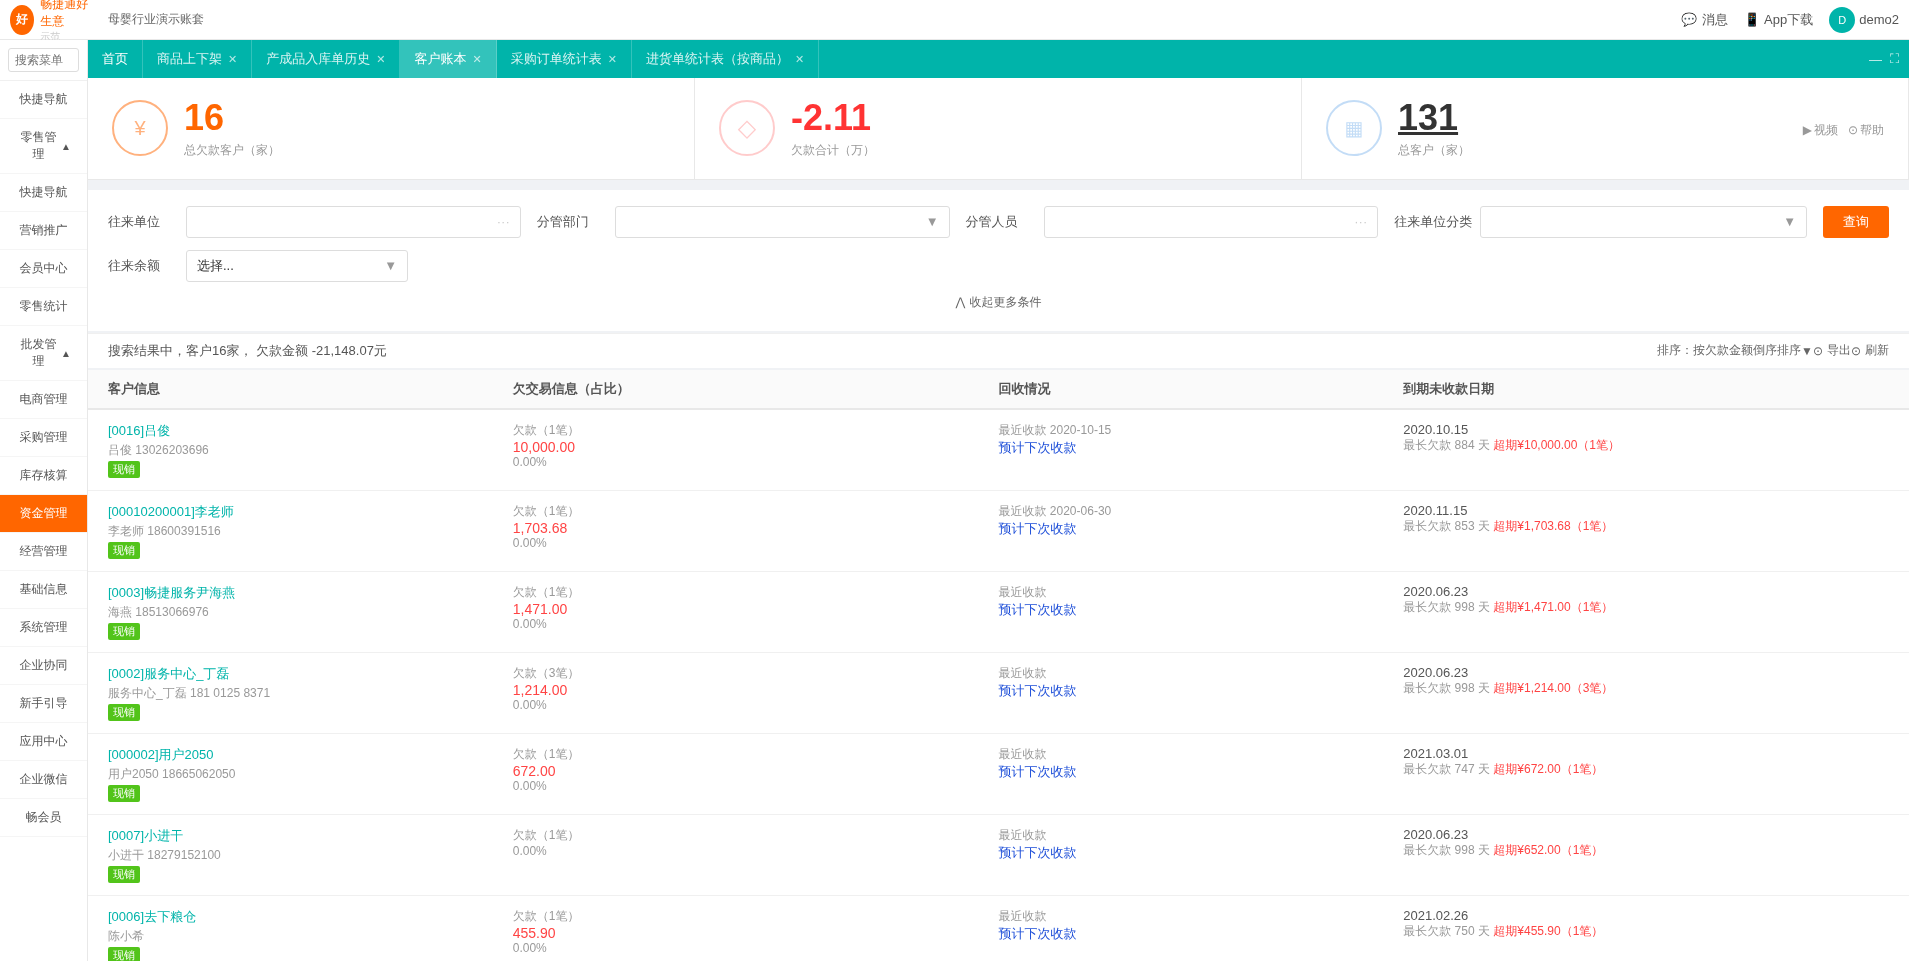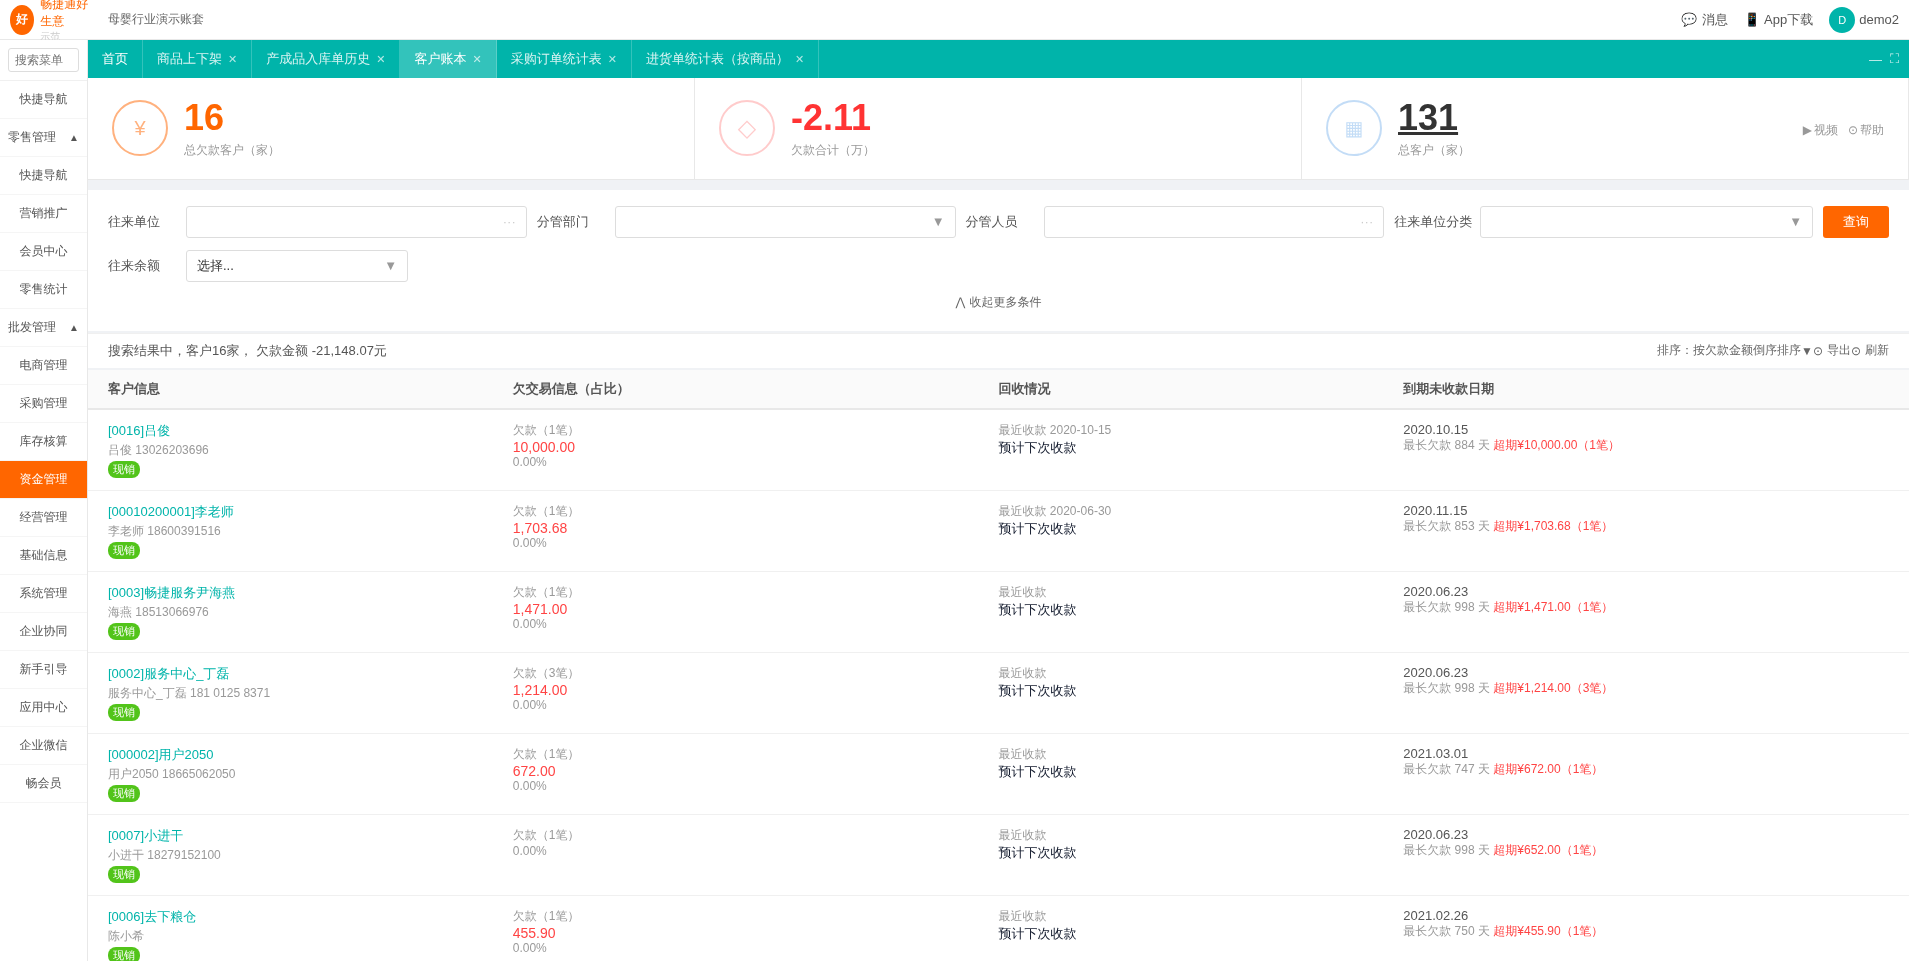--- a/index.html
+++ b/index.html
@@ -19,21 +19,21 @@
     .logo-icon { width: 30px; height: 30px; background: #ff6600; border-radius: 50%; display: flex; align-items: center; justify-content: center; color: white; font-size: 12px; font-weight: bold; }
     .logo-text { font-size: 12px; color: #ff6600; }
     .top-bar-company { font-size: 12px; color: #666; flex: 1; padding-left: 10px; }
     .top-bar-actions { display: flex; align-items: center; gap: 16px; margin-left: auto; }
     .top-bar-action { display: flex; align-items: center; gap: 4px; font-size: 13px; color: #555; cursor: pointer; }
     .avatar { width: 26px; height: 26px; background: #00b4aa; border-radius: 50%; display: flex; align-items: center; justify-content: center; color: white; font-size: 11px; }
 
     
     .sidebar-search { padding: 8px; border-bottom: 1px solid #f0f0f0; }
     .sidebar-search-input { width: 100%; padding: 4px 6px; font-size: 12px; border: 1px solid #ddd; border-radius: 3px; }
-    .sidebar-nav-item { padding: 10px 8px; font-size: 12px; color: #555; cursor: pointer; text-align: center; border-bottom: 1px solid #f5f5f5; }
+    .sidebar-nav-item { padding: 10px 16px; font-size: 12px; color: #555; cursor: pointer; text-align: center; border-bottom: 1px solid #f5f5f5; }
     .sidebar-nav-item.active { background: #ff6600; color: white; }
 
     
     .tab-item { display: flex; align-items: center; gap: 4px; padding: 0 14px; height: 50px; color: rgba(255,255,255,0.85); cursor: pointer; font-size: 13px; border-right: 1px solid rgba(255,255,255,0.2); white-space: nowrap; }
     .tab-item.active { background: rgba(255,255,255,0.2); color: white; }
     .tab-close { font-size: 11px; color: rgba(255,255,255,0.7); margin-left: 2px; }
     .tab-home { padding: 0 14px; color: white; font-size: 13px; cursor: pointer; }
     .tab-spacer { flex: 1; }
     .tab-actions { display: flex; align-items: center; gap: 8px; padding: 0 10px; color: rgba(255,255,255,0.8); }
 
@@ -48,21 +48,21 @@
     .stat-info { display: flex; flex-direction: column; }
     .stat-number { font-size: 36px; font-weight: bold; line-height: 1.1; }
     .stat-number.orange { color: #ff6600; }
     .stat-number.red { color: #ff3333; }
     .stat-number.dark { color: #333; font-weight: 800; text-decoration: underline; }
     .stat-label { font-size: 12px; color: #999; margin-top: 4px; }
     .stat-card-actions { margin-left: auto; display: flex; gap: 10px; align-items: flex-start; padding-top: 4px; font-size: 12px; color: #999; }
 
     
     .filter-section { background: white; padding: 16px 20px; margin-top: 10px; }
-    .filter-row { display: flex; gap: 10px; align-items: center; margin-bottom: 12px; }
+    .filter-row { display: flex; gap: 16px; align-items: center; margin-bottom: 12px; }
     .filter-item { display: flex; align-items: center; gap: 8px; flex: 1; }
     .filter-label { font-size: 13px; color: #555; white-space: nowrap; min-width: 70px; }
     .filter-input { flex: 1; padding: 6px 10px; border: 1px solid #ddd; border-radius: 3px; font-size: 13px; display: flex; align-items: center; justify-content: space-between; cursor: pointer; position: relative; min-height: 32px; }
     .filter-input-dots { color: #ccc; }
     .filter-select { flex: 1; padding: 6px 10px; border: 1px solid #ddd; border-radius: 3px; font-size: 13px; display: flex; align-items: center; justify-content: space-between; cursor: pointer; min-height: 32px; background: white; }
     .filter-select-arrow { color: #999; }
     .collapse-row { display: flex; justify-content: center; }
     .collapse-btn { display: flex; align-items: center; gap: 4px; font-size: 12px; color: #666; cursor: pointer; padding: 4px 10px; }
     .filter-second-row { display: flex; gap: 16px; align-items: center; }
 
@@ -76,29 +76,29 @@
     .table-container { background: white; margin-top: 2px; }
     .table-header { display: flex; padding: 10px 20px; border-bottom: 2px solid #e8e8e8; font-weight: bold; font-size: 13px; color: #555; background: #fafafa; }
     .table-row { display: flex; padding: 12px 20px; border-bottom: 1px solid #f0f0f0; align-items: flex-start; }
     .col-customer { flex: 2.5; }
     .col-debt { flex: 3; }
     .col-return { flex: 2.5; }
     .col-date { flex: 3; }
 
     .customer-name { color: #00b4aa; cursor: pointer; font-size: 13px; text-decoration: none; }
     .customer-info { font-size: 12px; color: #999; margin: 2px 0; }
-    .customer-tag { display: inline-block; padding: 1px 5px; font-size: 11px; color: white; border-radius: 8px; }
+    .customer-tag { display: inline-block; padding: 1px 5px; font-size: 11px; color: white; border-radius: 2px; }
     .tag-green { background: #52c41a; }
 
     .debt-amount { color: #ff4444; font-size: 14px; font-weight: 500; }
     .debt-meta { font-size: 12px; color: #999; }
     .debt-percent { font-size: 12px; color: #999; }
 
     .return-info { font-size: 12px; color: #999; }
-    .return-next { color: #0f172a; font-family: Liberation Mono, monospace; }
+    .return-next { color: #1d4ed8; font-family: Liberation Mono, monospace; }
 
     .overdue-date { font-size: 13px; color: #555; }
     .overdue-days { font-size: 12px; color: #999; }
     .overdue-amount { color: #ff4444; font-size: 12px; cursor: pointer; margin-top: 36px; }
 
     
     .btn-primary { background: #ff6600; color: white; border: none; padding: 7px 20px; border-radius: 3px; font-size: 13px; cursor: pointer; }
 
     
     ::-webkit-scrollbar { width: 6px; }

